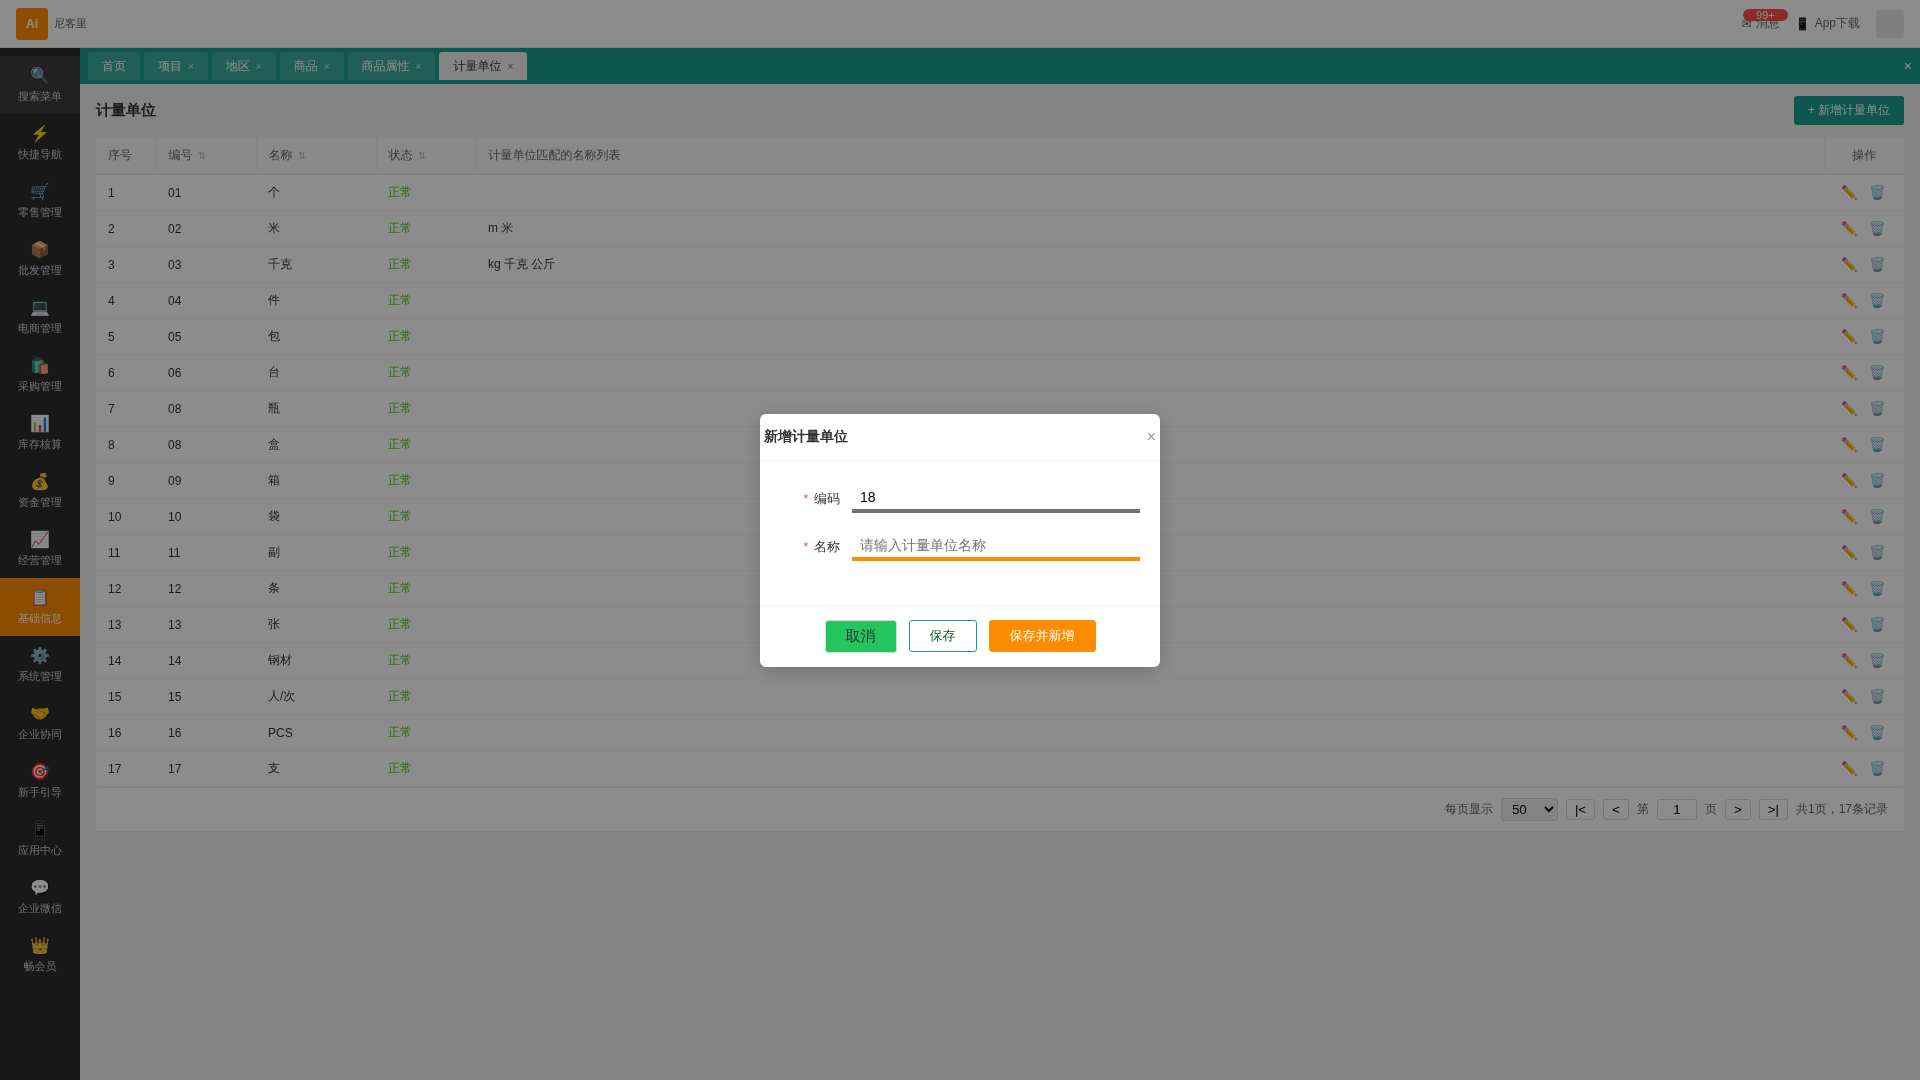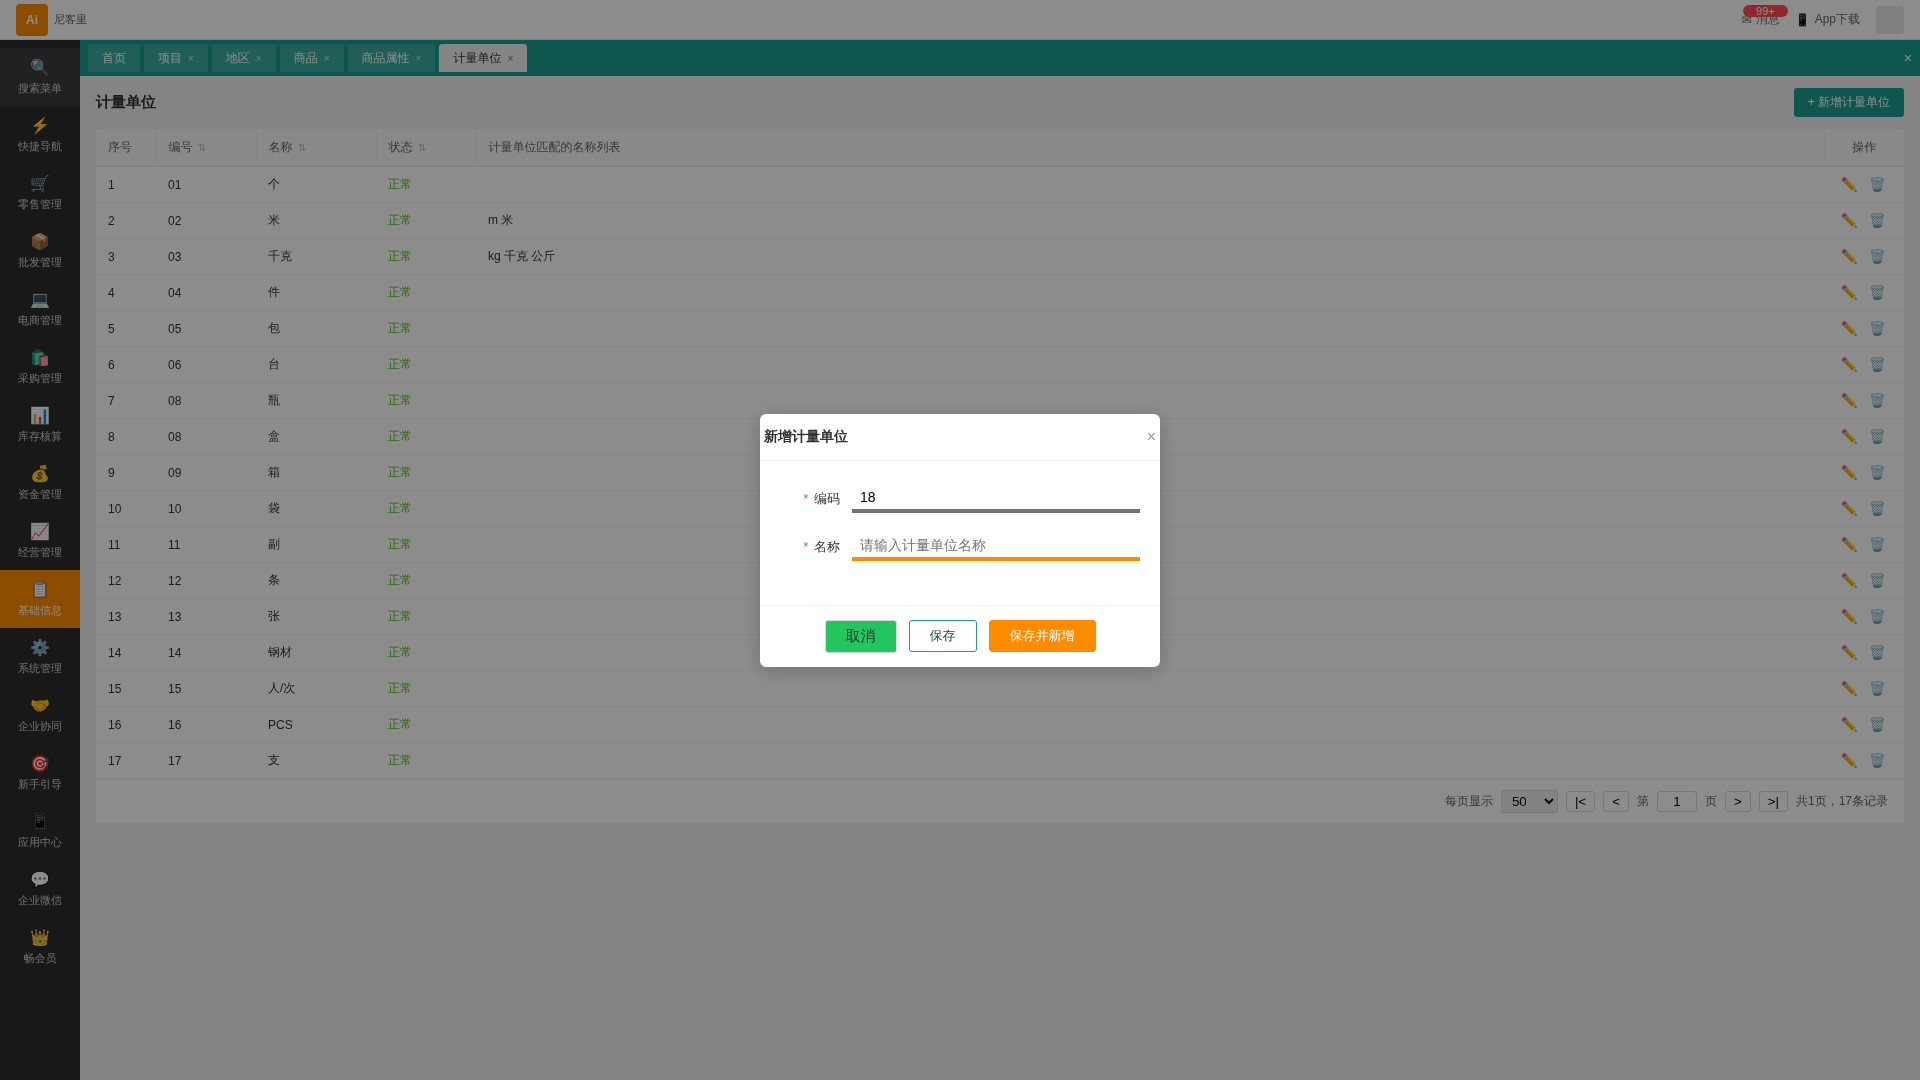--- a/index.html
+++ b/index.html
@@ -1,20 +1,20 @@
 <!DOCTYPE html>
 <html><head>
   <meta charset="utf-8">
   <style>
     * { box-sizing: border-box; margin: 0; padding: 0; }
     body { font-family: 'Microsoft YaHei', Arial, sans-serif; font-size: 13px; background: #f5f5f5; color: #333; overflow: hidden; width: 1920px; height: 1080px; }
 
     
     .app-container { display: flex; flex-direction: column; height: 1080px; width: 1920px; }
-    .top-bar { height: 40px; background: #fff; border-bottom: 1px solid #e8e8e8; display: flex; padding: 0 16px; justify-content: space-between; }
+    .top-bar { height: 48px; background: #fff; border-bottom: 1px solid #e8e8e8; display: flex; padding: 0 16px; justify-content: space-between; }
     .top-bar-left { display: flex; align-items: center; gap: 8px; }
     .logo-area { display: flex; align-items: center; gap: 6px; width: 80px; }
     .logo-icon { width: 32px; height: 32px; background: #ff8c00; border-radius: 4px; display: flex; align-items: center; justify-content: center; color: white; font-weight: bold; font-size: 12px; }
     .logo-text { font-size: 11px; color: #666; }
     .top-bar-right { display: flex; align-items: center; gap: 16px; }
     .top-badge { position: relative; display: flex; align-items: center; gap: 4px; color: #666; font-size: 12px; }
     .badge-count { background: #ff4d4f; color: white; border-radius: 10px; padding: 0 13px; font-size: 11px; position: absolute; top: -6px; right: -8px; }
     .avatar { width: 28px; height: 28px; background: #e8e8e8; border-radius: 4px; }
 
     .main-layout { display: flex; flex: 1; overflow: hidden; }

